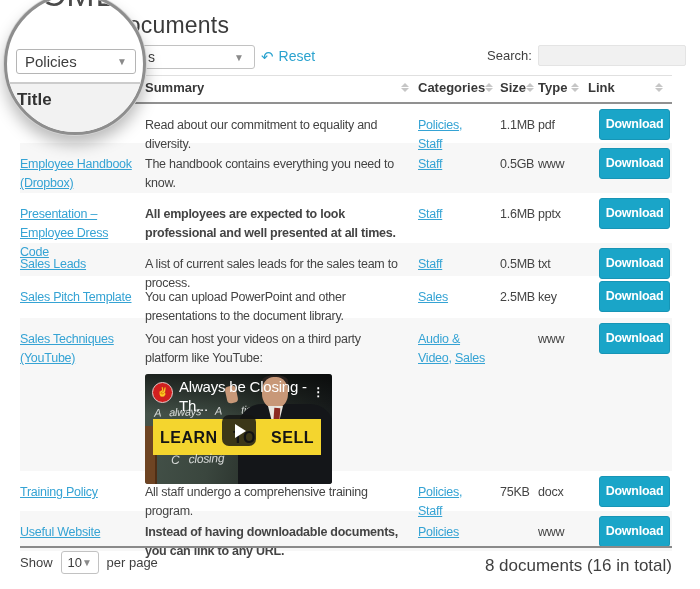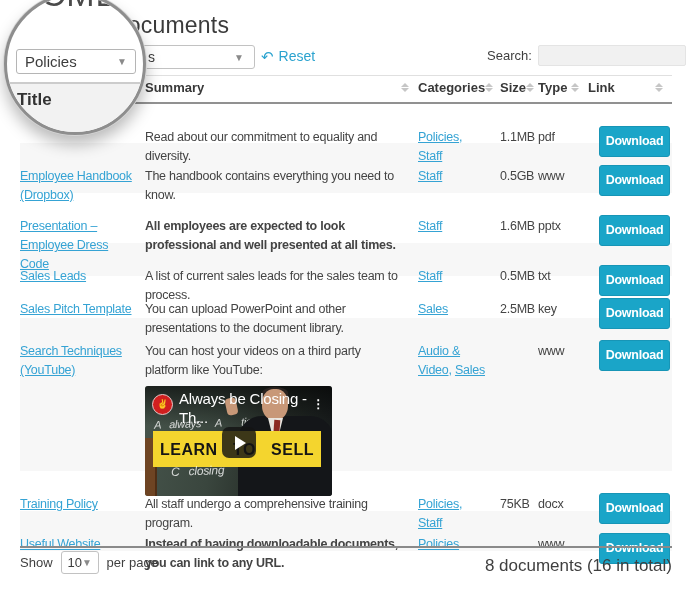--- a/index.html
+++ b/index.html
@@ -31,24 +31,24 @@
       justify-content:space-between;padding-right:9px;line-height:17px;}
   .sorticons{display:flex;flex-direction:column;gap:1px;margin-top:4px;}
   .tri-up{width:0;height:0;border-left:4px solid transparent;border-right:4px solid transparent;border-bottom:4px solid #c6c6c6;}
   .tri-dn{width:0;height:0;border-left:4px solid transparent;border-right:4px solid transparent;border-top:4px solid #c6c6c6;}
   .tri-asc{width:0;height:0;border-left:4px solid transparent;border-right:4px solid transparent;border-bottom:5px solid #4a74c4;margin-top:5px;}
 
   .row{box-sizing:border-box;}
   .row:nth-child(even){background:#f7f7f7;}
   .row-0{height:39px}.row-1{height:50px}.row-2{height:50px}.row-3{height:33px}
   .row-4{height:42px}.row-5{height:153px}.row-6{height:40px}.row-7{height:40px}
-  .cell{padding:24px 12px 0 0;font-size:12.5px;letter-spacing:-0.25px;line-height:19px;color:#444;}
+  .cell{padding:12px 12px 0 0;font-size:12.5px;letter-spacing:-0.25px;line-height:19px;color:#444;}
   .doc-link,.cat-link{color:#35a3d4;text-decoration:underline;cursor:pointer;}
   .cat-comma{color:#35a3d4;}
-  .link-cell{padding:22px 0 0 11px;}
+  .link-cell{padding:5px 0 0 11px;}
   .dl-btn{width:69px;height:29px;background:#1aa5c8;border:1px solid #1795b6;border-radius:3px;color:#fff;
       font-size:12.5px;font-weight:bold;display:flex;align-items:center;justify-content:center;cursor:pointer;}
 
   
   .video{position:relative;width:187px;height:110px;margin-top:6px;border-radius:3px;overflow:hidden;
      background:linear-gradient(100deg,#46544b 0%,#3a463e 38%,#252c27 68%,#15181a 100%);}
   .vid-grad{position:absolute;left:0;top:0;width:100%;height:40px;
      background:linear-gradient(rgba(0,0,0,.6),rgba(0,0,0,0));}
   .vid-title{position:absolute;left:34px;top:3px;color:#fff;font-size:15px;letter-spacing:-0.2px;}
   .vid-avatar{position:absolute;left:7px;top:8px;width:19px;height:19px;border-radius:50%;background:#d11f1f;
@@ -205,21 +205,21 @@
           <div class="cell"><div class="" style="display: inline;">You can upload PowerPoint and other presentations to the document library.</div></div>
           <div class="cell"><div class="cat-link" style="display: inline;">Sales</div></div>
           <div class="cell">2.5MB</div>
           <div class="cell">key</div>
           <div class="cell link-cell">
             <div class="dl-btn">Download</div>
           </div>
         </div>
         <div class="grid row row-5">
           <div class="cell">
-            <div class="doc-link">Search Techniques (YouTube)</div>
+            <div class="doc-link">Sales Techniques (YouTube)</div>
           </div>
           <div class="cell"><div class="" style="display: inline;">You can host your videos on a third party platform like YouTube:</div><div class="video">
               <div class="vid-grad"></div>
               <div class="chalk chalk1">A   always     A       tion</div>
               <div class="man">
                 <div class="body"></div>
                 <div class="hair"></div>
                 <div class="head"></div>
                 <div class="shirt"></div>
                 <div class="tie"></div>

